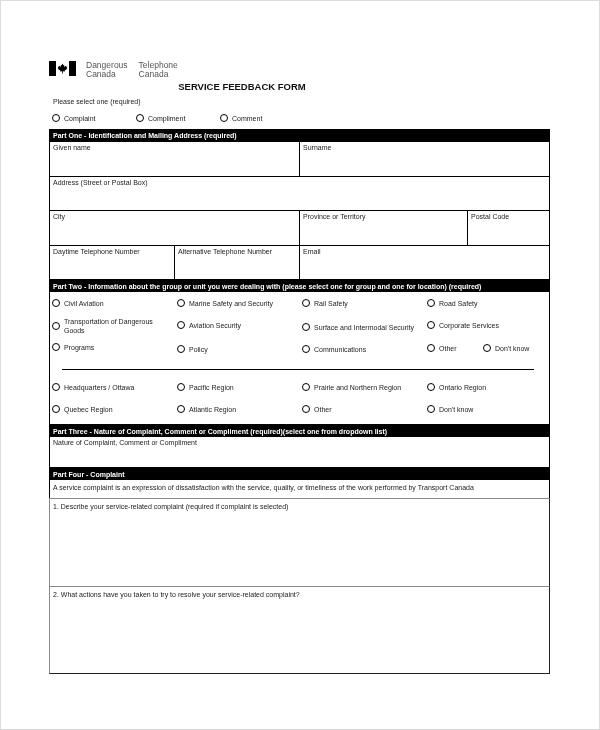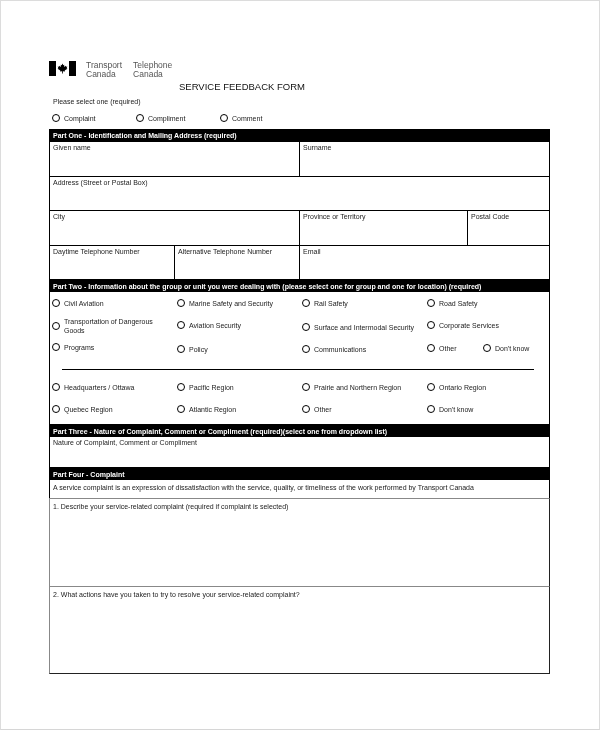--- a/index.html
+++ b/index.html
@@ -5,21 +5,21 @@
   html, body { margin:0; padding:0; }
   body { width:600px; height:730px; background:#ffffff; position:relative; overflow:hidden; font-family:"Liberation Sans", sans-serif; color:#111; }
   .frame { position:absolute; left:0; top:0; width:598px; height:728px; border:1px solid #dcdcdc; border-bottom:2px solid #d6d6d6; box-sizing:content-box; }
   .logo { position:absolute; left:49px; top:61px; display:flex; align-items:flex-start; }
   .flag { display:flex; width:27px; height:15px; align-items:stretch; }
   .flag .bar { width:7px; background:#000; }
   .flag .mid { width:13px; position:relative; background:#fff; }
   .flag .mid svg { position:absolute; left:1px; top:2px; }
   .dept { font-size:8.5px; line-height:8.5px; color:#555; margin-left:10px; }
   .dept2 { margin-left:11px; }
-  .title { position:absolute; left:0; width:484px; top:81px; text-align:center; font-size:9.5px; font-weight:normal; letter-spacing:0; }
+  .title { position:absolute; left:0; width:484px; top:81px; text-align:center; font-size:9.5px; font-weight:bold; letter-spacing:0; }
   .title span { position:relative; left:0; }
   .small { font-size:7px; color:#222; }
   .abs { position:absolute; }
   .radio { display:inline-block; width:8px; height:8px; border:1.2px solid #000; border-radius:50%; box-sizing:border-box; vertical-align:middle; }
   .ropt { position:absolute; display:flex; align-items:center; font-size:7px; color:#222; }
   .ropt .radio { margin-right:4px; flex:none; }
   .hdr { position:absolute; left:49px; width:501px; background:#000; color:#fff; font-size:7px; font-weight:bold; box-sizing:border-box; padding-left:4px; display:flex; align-items:center; }
   .cell { position:absolute; box-sizing:border-box; border:1px solid #000; font-size:7px; color:#222; padding:2px 3px; background:#fff; }
   .gbox { position:absolute; box-sizing:border-box; border:1.5px solid #222; border-top:1px solid #888; border-left:1px solid #888; font-size:7px; color:#222; padding:4px 3px; background:#fff; }
   .divider { position:absolute; left:62px; width:472px; height:1px; background:#000; }
@@ -33,21 +33,21 @@
   <div class="flag">
     <div class="bar"></div>
     <div class="mid">
       <svg width="11" height="11" viewBox="0 0 11 11">
         <path d="M5.5 0.5 L6.3 2.2 L7.3 1.8 L7 4 L8.6 2.8 L9 3.8 L10.3 3.6 L9.6 5.2 L10.4 5.7 L7.7 7.6 L8 8.6 L5.9 8.3 L5.9 10.5 L5.1 10.5 L5.1 8.3 L3 8.6 L3.3 7.6 L0.6 5.7 L1.4 5.2 L0.7 3.6 L2 3.8 L2.4 2.8 L4 4 L3.7 1.8 L4.7 2.2 Z" fill="#000"></path>
       </svg>
     </div>
     <div class="bar"></div>
   </div>
   <div class="dept">
-    <div>Transport</div>
+    <div>Dangerous</div>
     <div>Canada</div>
   </div>
   <div class="dept dept2">
     <div>Telephone</div>
     <div>Canada</div>
   </div>
 </div>
 
 <div class="title"><span>SERVICE FEEDBACK FORM</span></div>
 

